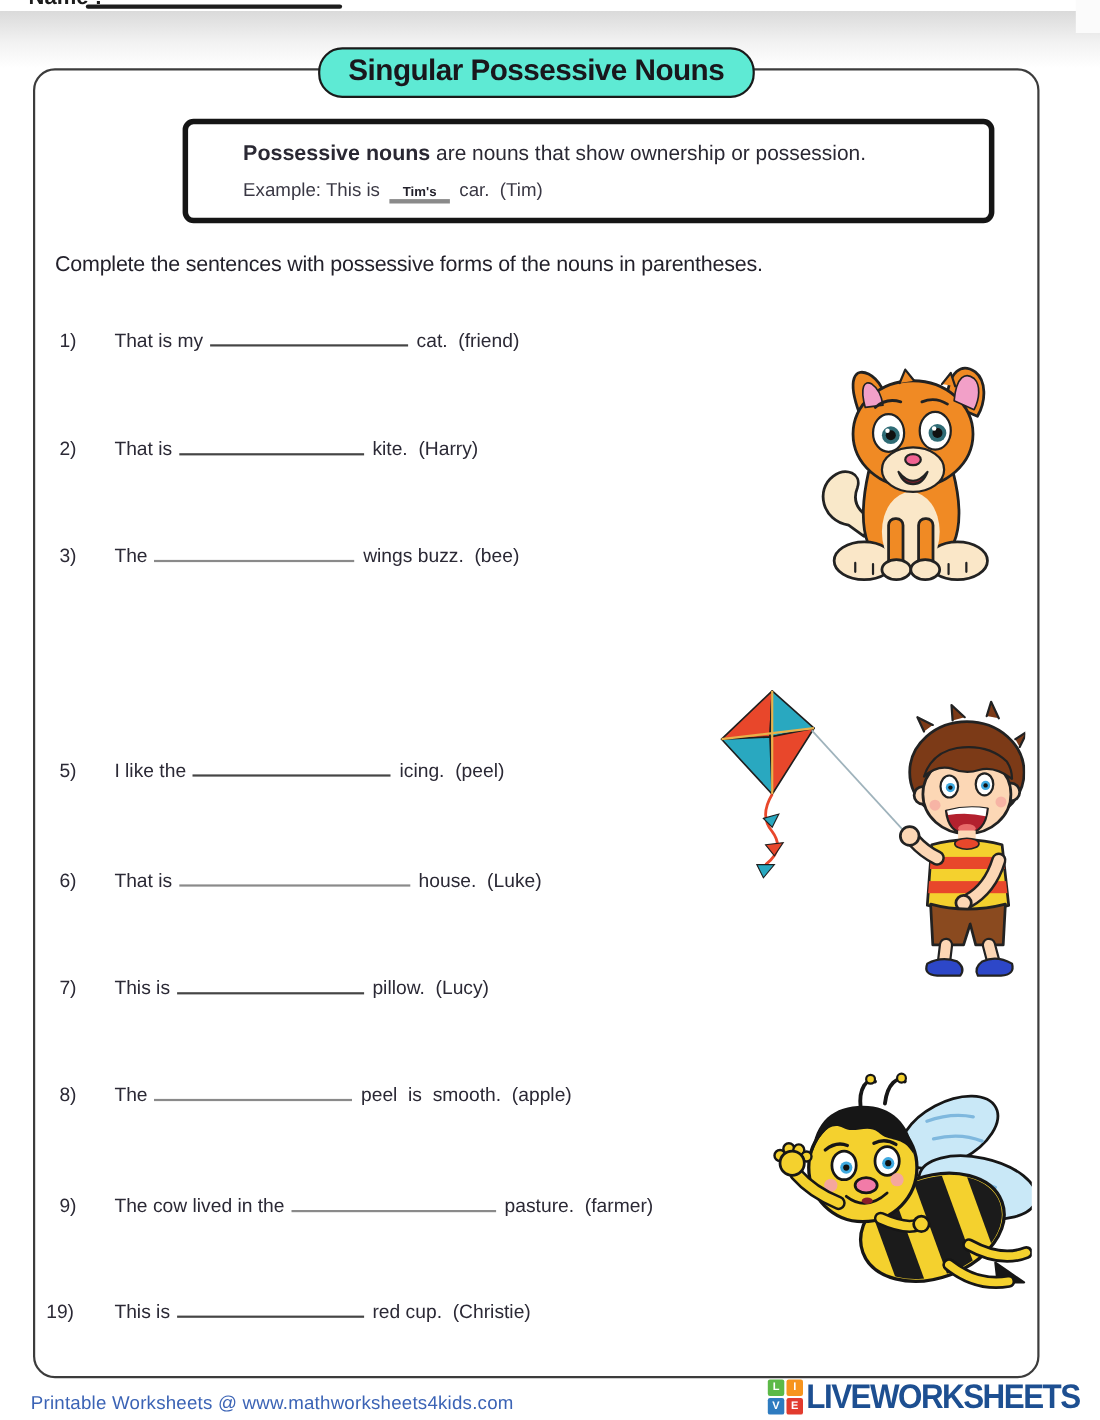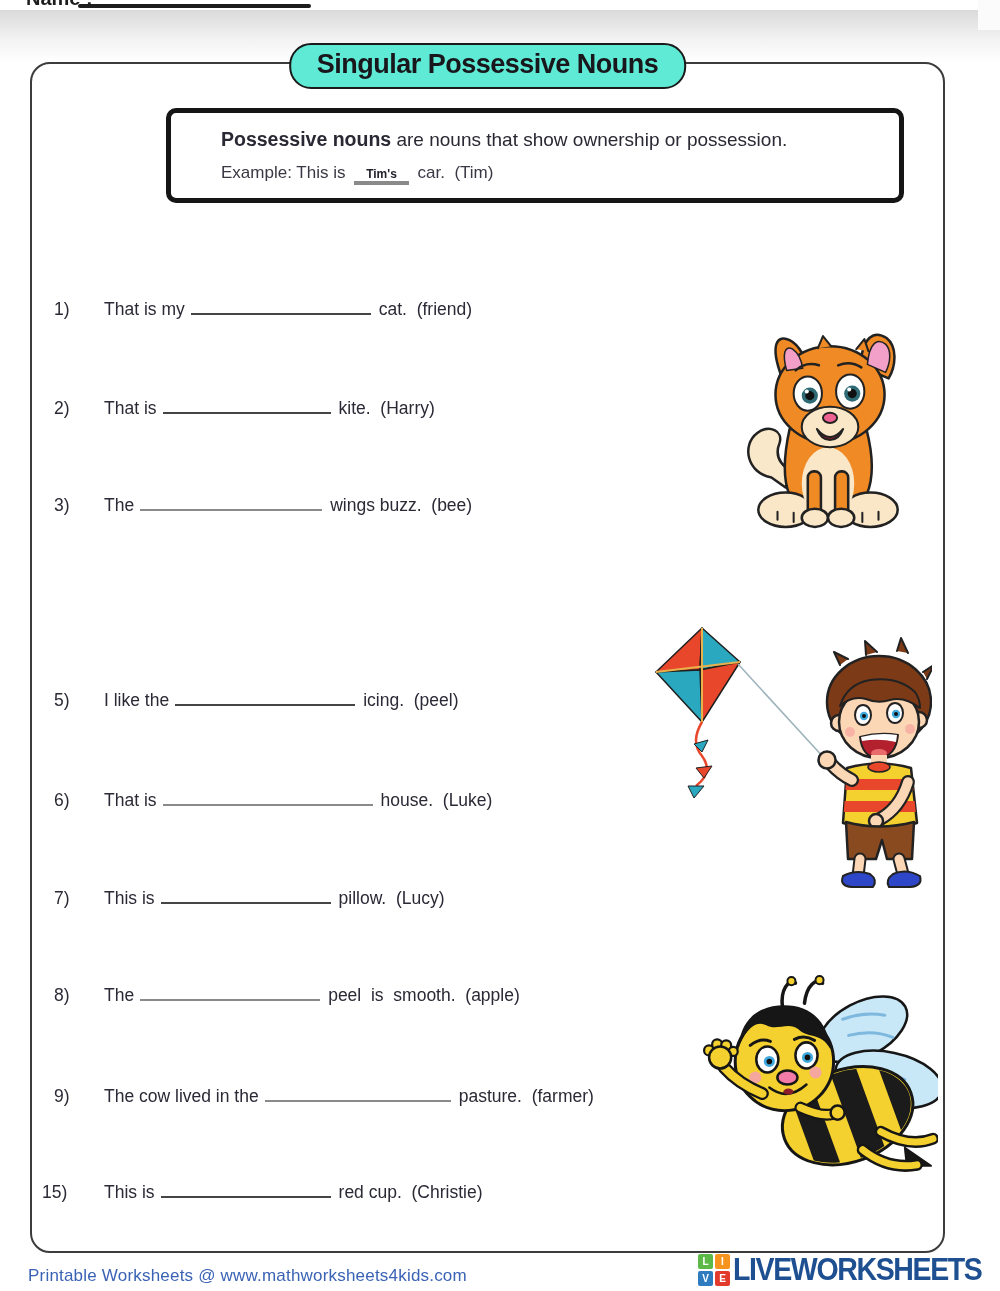--- a/index.html
+++ b/index.html
@@ -75,20 +75,21 @@
         <b>Possessive nouns</b><span> are nouns that show ownership or possession.</span>
       </div>
       <div class="def-line2">
         <span>Example:</span>
         <span>This is</span>
         <span class="ex-answer">Tim's</span>
         <span class="q-after">car.  (Tim)</span>
       </div>
     </div>
 
+    <div class="instruction">Complete the sentences with possessive forms of the nouns in parentheses.</div>
 
     <div class="q-row" style="top:233px">
       <span class="q-num">1)</span><span class="q-before">That is my</span><span class="blank b180"></span><span class="q-after">cat.  (friend)</span>
     </div>
     <div class="q-row" style="top:332px">
       <span class="q-num">2)</span><span class="q-before">That is</span><span class="blank b168"></span><span class="q-after">kite.  (Harry)</span>
     </div>
     <div class="q-row" style="top:429px">
       <span class="q-num">3)</span><span class="q-before">The</span><span class="blank gray b182"></span><span class="q-after">wings buzz.  (bee)</span>
     </div>
@@ -101,21 +102,21 @@
     <div class="q-row" style="top:822px">
       <span class="q-num">7)</span><span class="q-before">This is</span><span class="blank b170"></span><span class="q-after">pillow.  (Lucy)</span>
     </div>
     <div class="q-row" style="top:919px">
       <span class="q-num">8)</span><span class="q-before">The</span><span class="blank gray b180"></span><span class="q-after">peel  is  smooth.  (apple)</span>
     </div>
     <div class="q-row" style="top:1020px">
       <span class="q-num">9)</span><span class="q-before">The cow lived in the</span><span class="blank gray b186"></span><span class="q-after">pasture.  (farmer)</span>
     </div>
     <div class="q-row q10" style="top:1116px">
-      <span class="q-num">15)</span><span class="q-before">This is</span><span class="blank b170"></span><span class="q-after">red cup.  (Christie)</span>
+      <span class="q-num">19)</span><span class="q-before">This is</span><span class="blank b170"></span><span class="q-after">red cup.  (Christie)</span>
     </div>
 
     <svg class="illu illu-cat" width="182" height="202" viewBox="0 0 180 200">
       <g stroke="#222222" stroke-width="2.5" stroke-linejoin="round" stroke-linecap="round">
         <path d="M34 144 C10 140 4 112 20 100 C32 91 46 98 42 110 C38 120 40 130 54 138 L48 154 Z" fill="#F9E8C9"></path>
         <path d="M52 96 C40 150 50 184 90 186 C128 184 142 150 128 96 Z" fill="#F08A24"></path>
         <ellipse cx="48" cy="176" rx="27" ry="17" fill="#FAE7C8"></ellipse>
         <ellipse cx="132" cy="176" rx="27" ry="17" fill="#FAE7C8"></ellipse>
         <path d="M40 186 l0 -8 M56 188 l0 -9 M124 188 l0 -9 M140 186 l0 -8" fill="none" stroke-width="2"></path>
         <ellipse cx="90" cy="150" rx="26" ry="36" fill="#FAE7C8" stroke="none"></ellipse>

